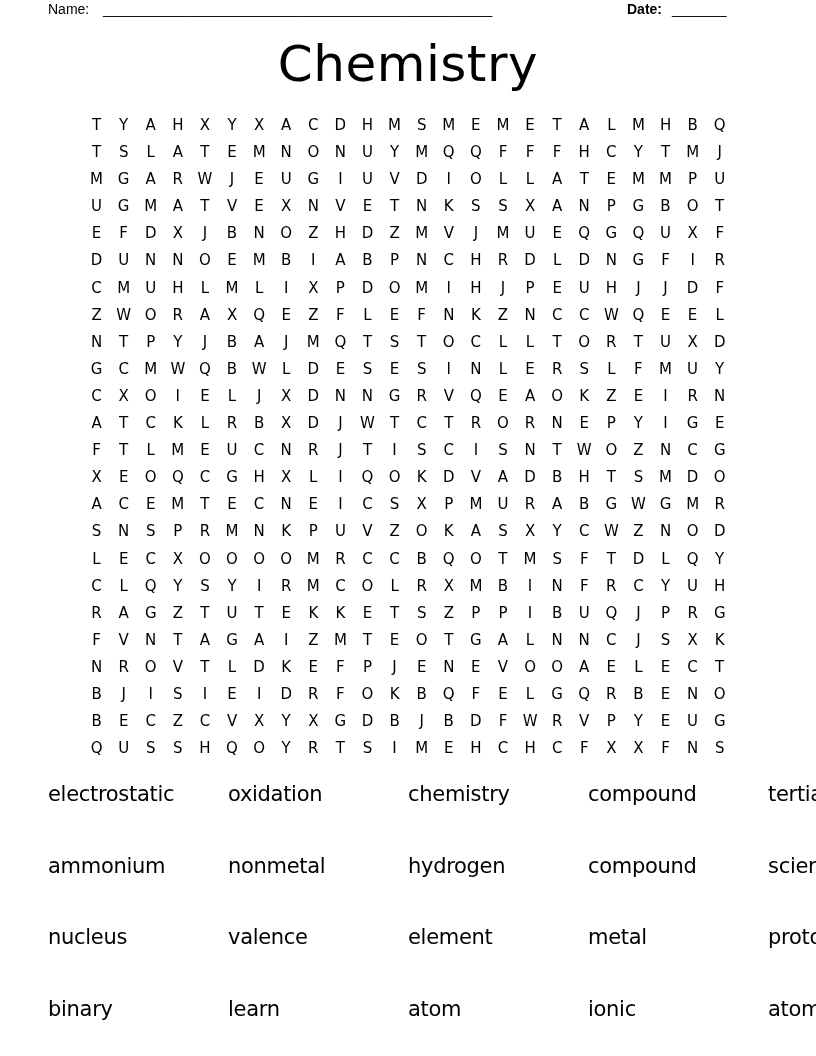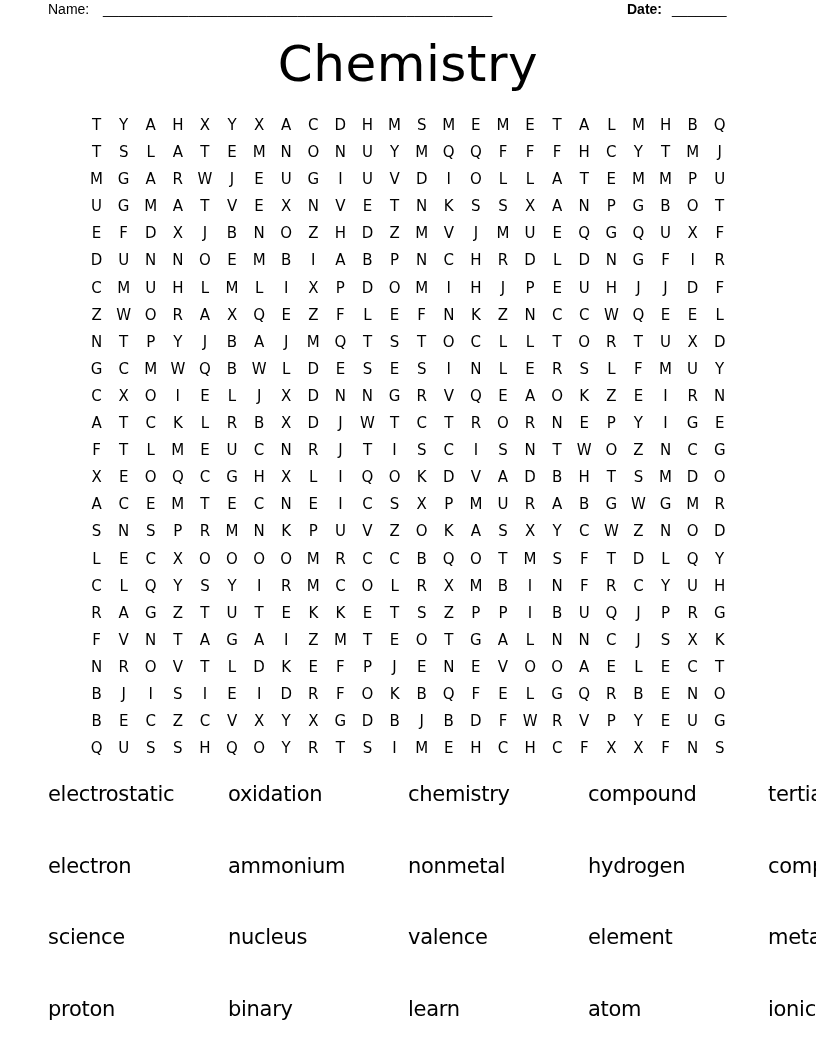--- a/index.html
+++ b/index.html
@@ -621,21 +621,20 @@
     <div class="cell">N</div>
     <div class="cell">S</div>
   </div>
 
 <div class="words" id="words">
     <div class="word">electrostatic</div>
     <div class="word">oxidation</div>
     <div class="word">chemistry</div>
     <div class="word">compound</div>
     <div class="word">tertiary</div>
-    <div class="word">electron</div>
     <div class="word">ammonium</div>
     <div class="word">nonmetal</div>
     <div class="word">hydrogen</div>
     <div class="word">compound</div>
     <div class="word">science</div>
     <div class="word">nucleus</div>
     <div class="word">valence</div>
     <div class="word">element</div>
     <div class="word">metal</div>
     <div class="word">proton</div>

